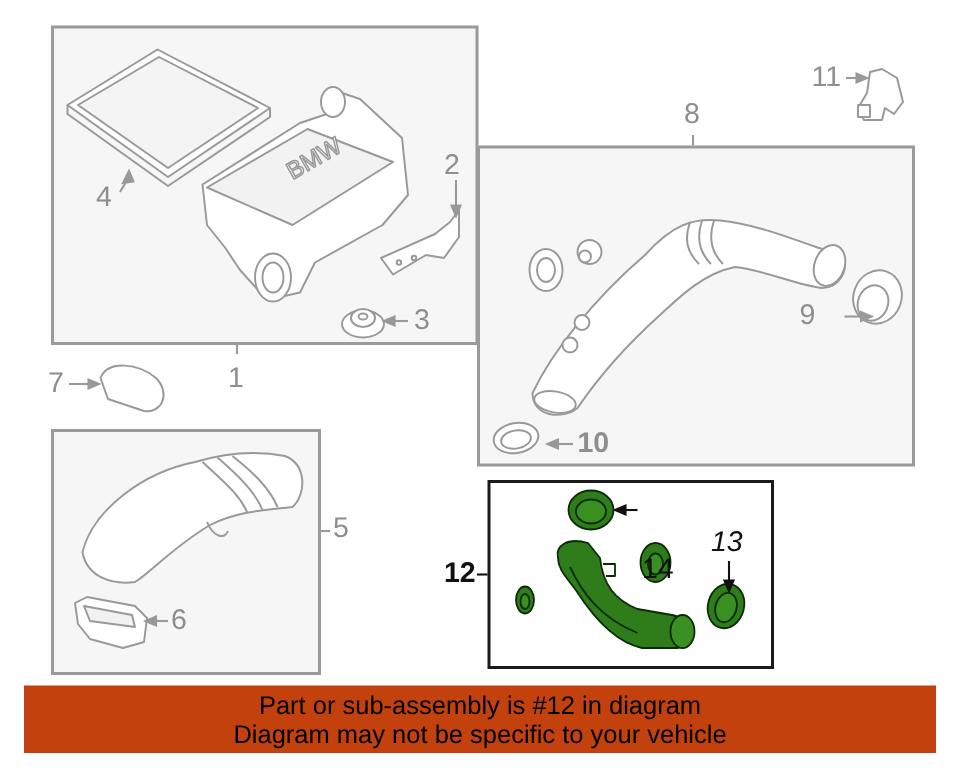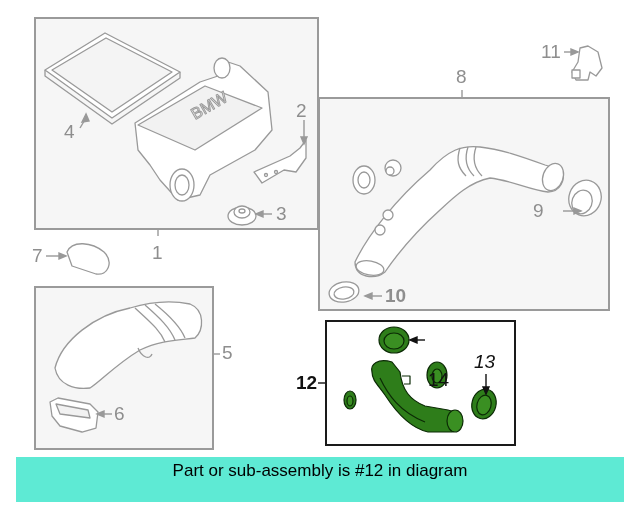--- a/index.html
+++ b/index.html
@@ -2,21 +2,21 @@
 <html><head>
 <meta charset="utf-8">
 <style>
   html,body{margin:0;padding:0;background:#fff;}
   body{width:640px;height:512px;position:relative;overflow:hidden;font-family:"Liberation Sans",sans-serif;}
   .box{position:absolute;background:#f6f6f6;border:2px solid #9a9a9a;box-sizing:border-box;}
   .box.hl{background:#fff;border:2px solid #1a1a1a;}
   .lbl{position:absolute;font-size:19px;color:#8e8e8e;line-height:1;}
   .lbl.dark{color:#111;}
   svg.layer{position:absolute;left:0;top:0;}
-  .banner{position:absolute;left:16px;top:457px;width:608px;height:45px;background:#5eead4;color:#000;text-align:center;font-size:17px;line-height:19px;padding-top:4px;box-sizing:border-box;}
+  .banner{position:absolute;left:16px;top:457px;width:608px;height:45px;background:#c2410c;color:#000;text-align:center;font-size:17px;line-height:19px;padding-top:4px;box-sizing:border-box;}
 </style>
 </head>
 <body>
 
 <div class="box" style="left:34px;top:17px;width:285px;height:213px;"></div>
 <div class="box" style="left:34px;top:286px;width:180px;height:164px;"></div>
 <div class="box" style="left:318px;top:97px;width:292px;height:214px;"></div>
 <div class="box hl" style="left:325px;top:320px;width:191px;height:126px;"></div>
 
 <svg class="layer" width="640" height="512" viewBox="0 0 640 512">
@@ -165,13 +165,14 @@
 <div class="lbl" style="left:456px;top:67px;">8</div>
 <div class="lbl" style="left:541px;top:42px;">11</div>
 <div class="lbl" style="left:533px;top:201px;">9</div>
 <div class="lbl" style="left:385px;top:286px;font-weight:bold;">10</div>
 <div class="lbl dark" style="left:296px;top:373px;font-weight:bold;">12</div>
 <div class="lbl dark" style="left:428px;top:330px;margin-top:40px;">14</div>
 <div class="lbl dark" style="left:474px;top:352px;font-style:italic;">13</div>
 
 <div class="banner">
   <div>Part or sub-assembly is #12 in diagram</div>
+  <div>Diagram may not be specific to your vehicle</div>
 </div>
 
 </body></html>

